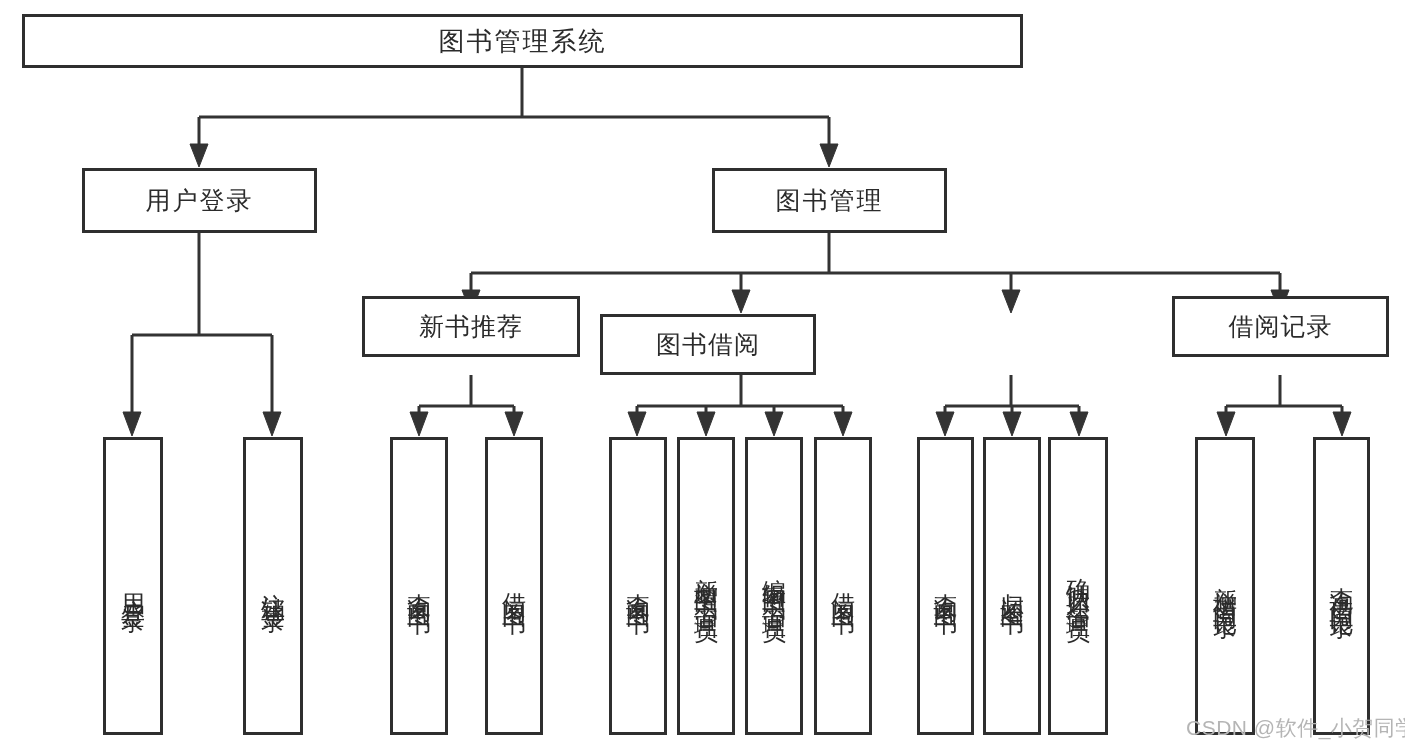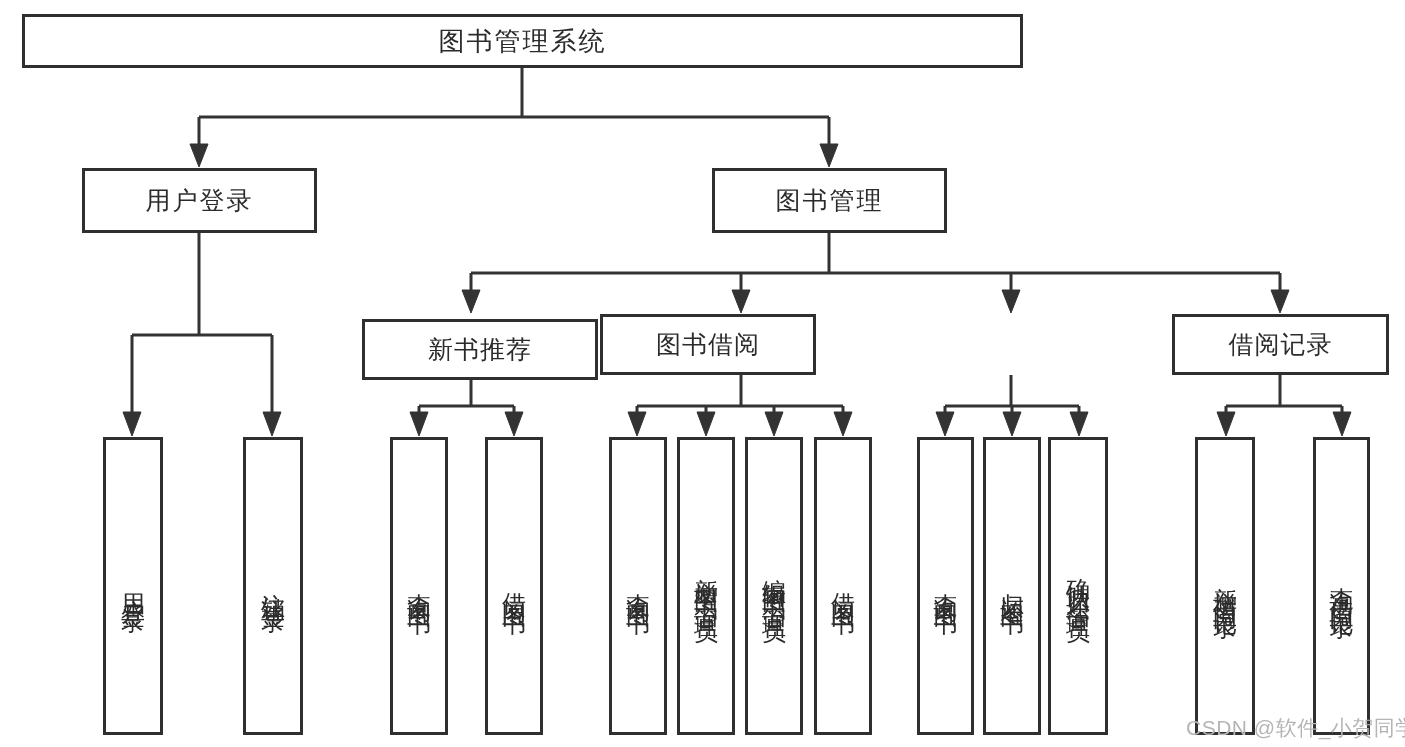--- a/index.html
+++ b/index.html
@@ -107,23 +107,23 @@
       <polygon points="1226,436 1217,412 1235,412"></polygon>
       <polygon points="1342,436 1333,412 1351,412"></polygon>
     </g>
   </svg>
 
   <div class="node root" style="left:22px; top:14px; width:1001px; height:54px;">图书管理系统</div>
 
   <div class="node h2" style="left:82px; top:168px; width:235px; height:65px;">用户登录</div>
   <div class="node h2" style="left:712px; top:168px; width:235px; height:65px;">图书管理</div>
 
-  <div class="node h3" style="left:362px; top:319px; width:236px; height:61px;">新书推荐</div>
+  <div class="node h3" style="left:362px; top:296px; width:218px; height:61px;">新书推荐</div>
   <div class="node h3" style="left:600px; top:314px; width:216px; height:61px;">图书借阅</div>
-  <div class="node h3" style="left:1172px; top:314px; width:217px; height:61px;">借阅记录</div>
+  <div class="node h3" style="left:1172px; top:296px; width:217px; height:61px;">借阅记录</div>
 
   <div class="node leaf" style="left:103px; top:437px; width:60px; height:298px;">
     <span>用户登录</span>
   </div>
   <div class="node leaf" style="left:243px; top:437px; width:60px; height:298px;">
     <span>注销登录</span>
   </div>
 
   <div class="node leaf" style="left:390px; top:437px; width:58px; height:298px;">
     <span>查询图书</span>

